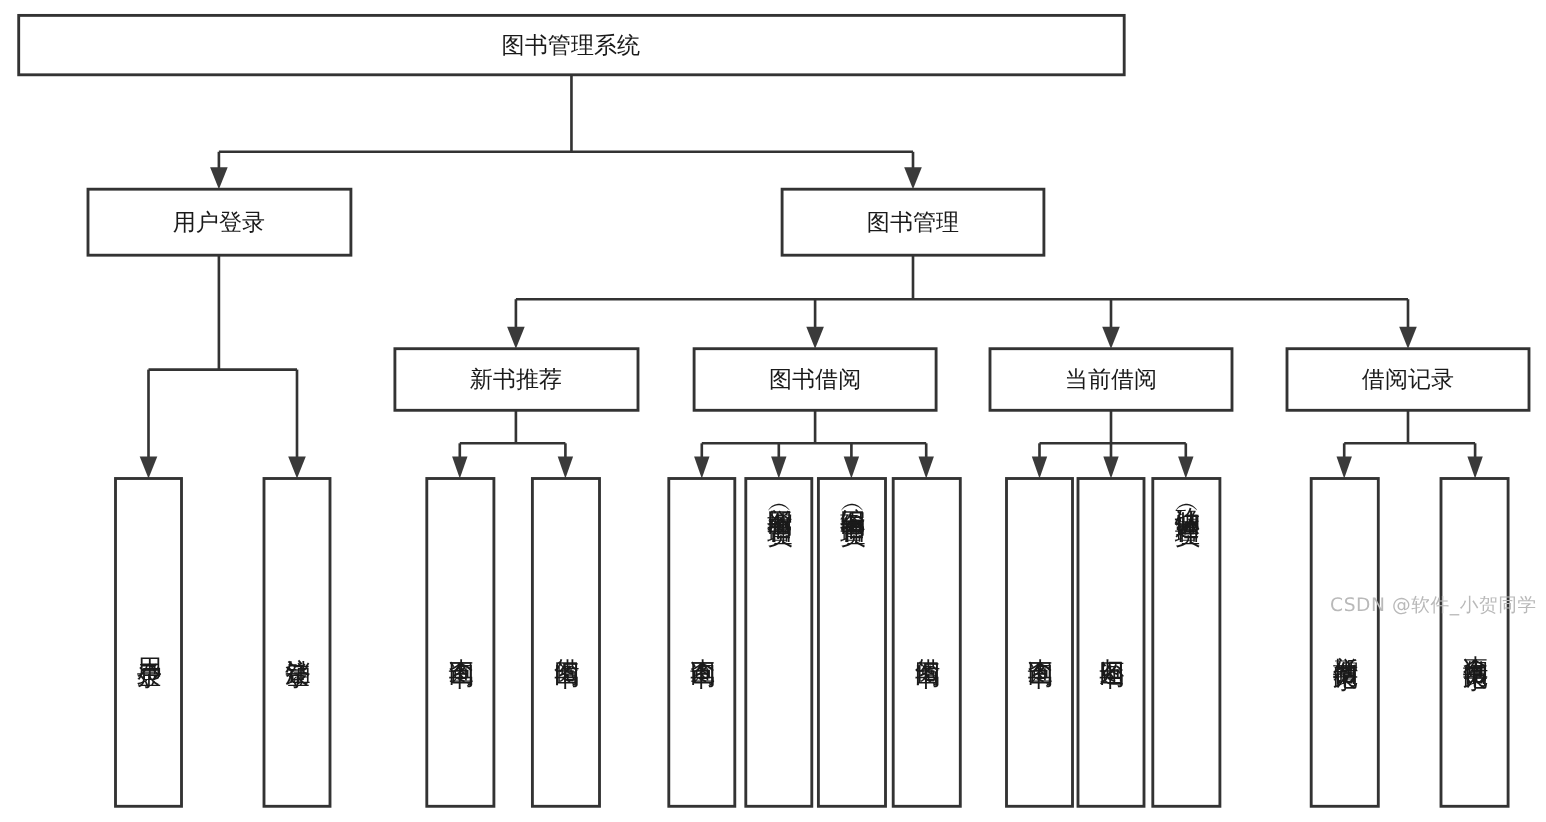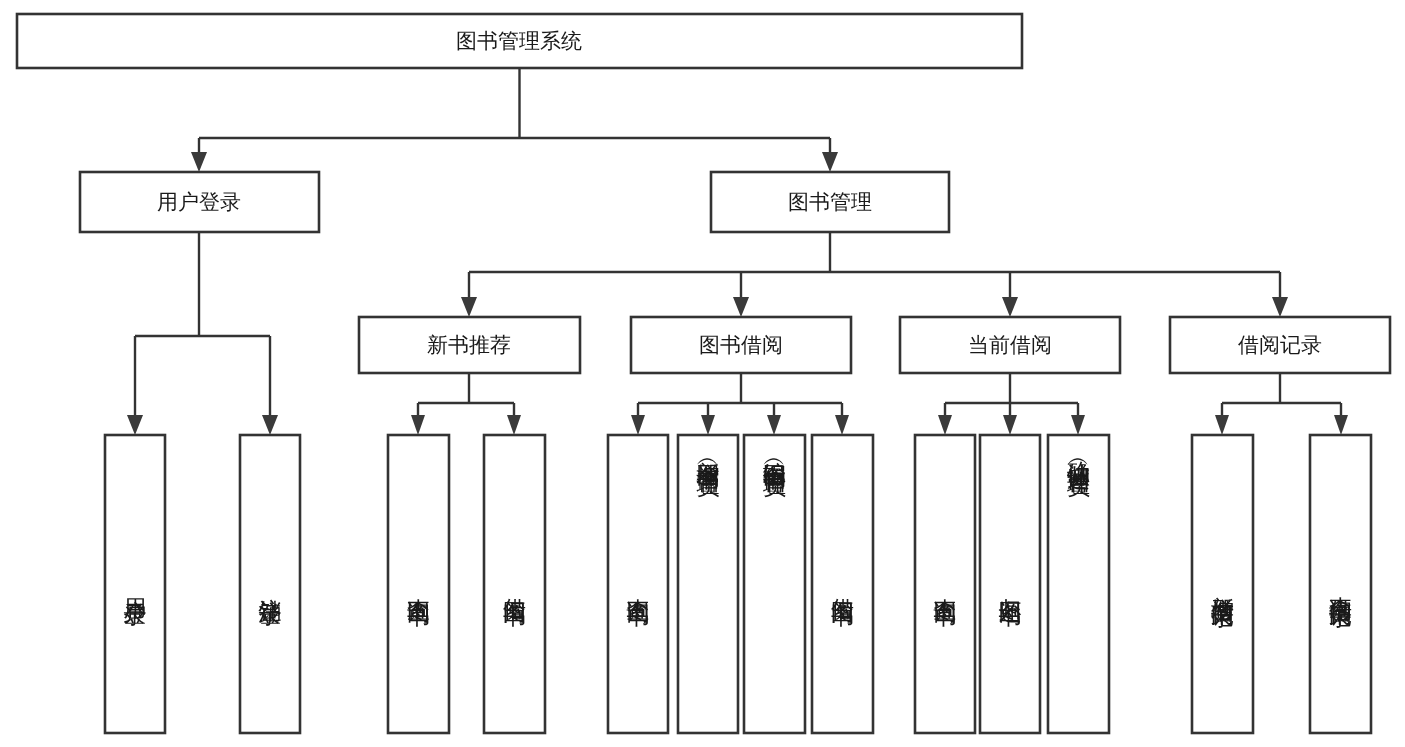--- a/index.html
+++ b/index.html
@@ -246,13 +246,14 @@
     <span class="leaf-label-v">确认归还（管理员）</span>
   </div>
 
   <div class="leaf-label-wrap centered" style="left:1192px; top:435px; width:61px; height:298px;">
     <span class="leaf-label-v">新增借阅记录</span>
   </div>
   <div class="leaf-label-wrap centered" style="left:1310px; top:435px; width:61px; height:298px;">
     <span class="leaf-label-v">查询借阅记录</span>
   </div>
 
+  <div class="watermark">CSDN @软件_小贺同学</div>
 </div>
 
 </body></html>

